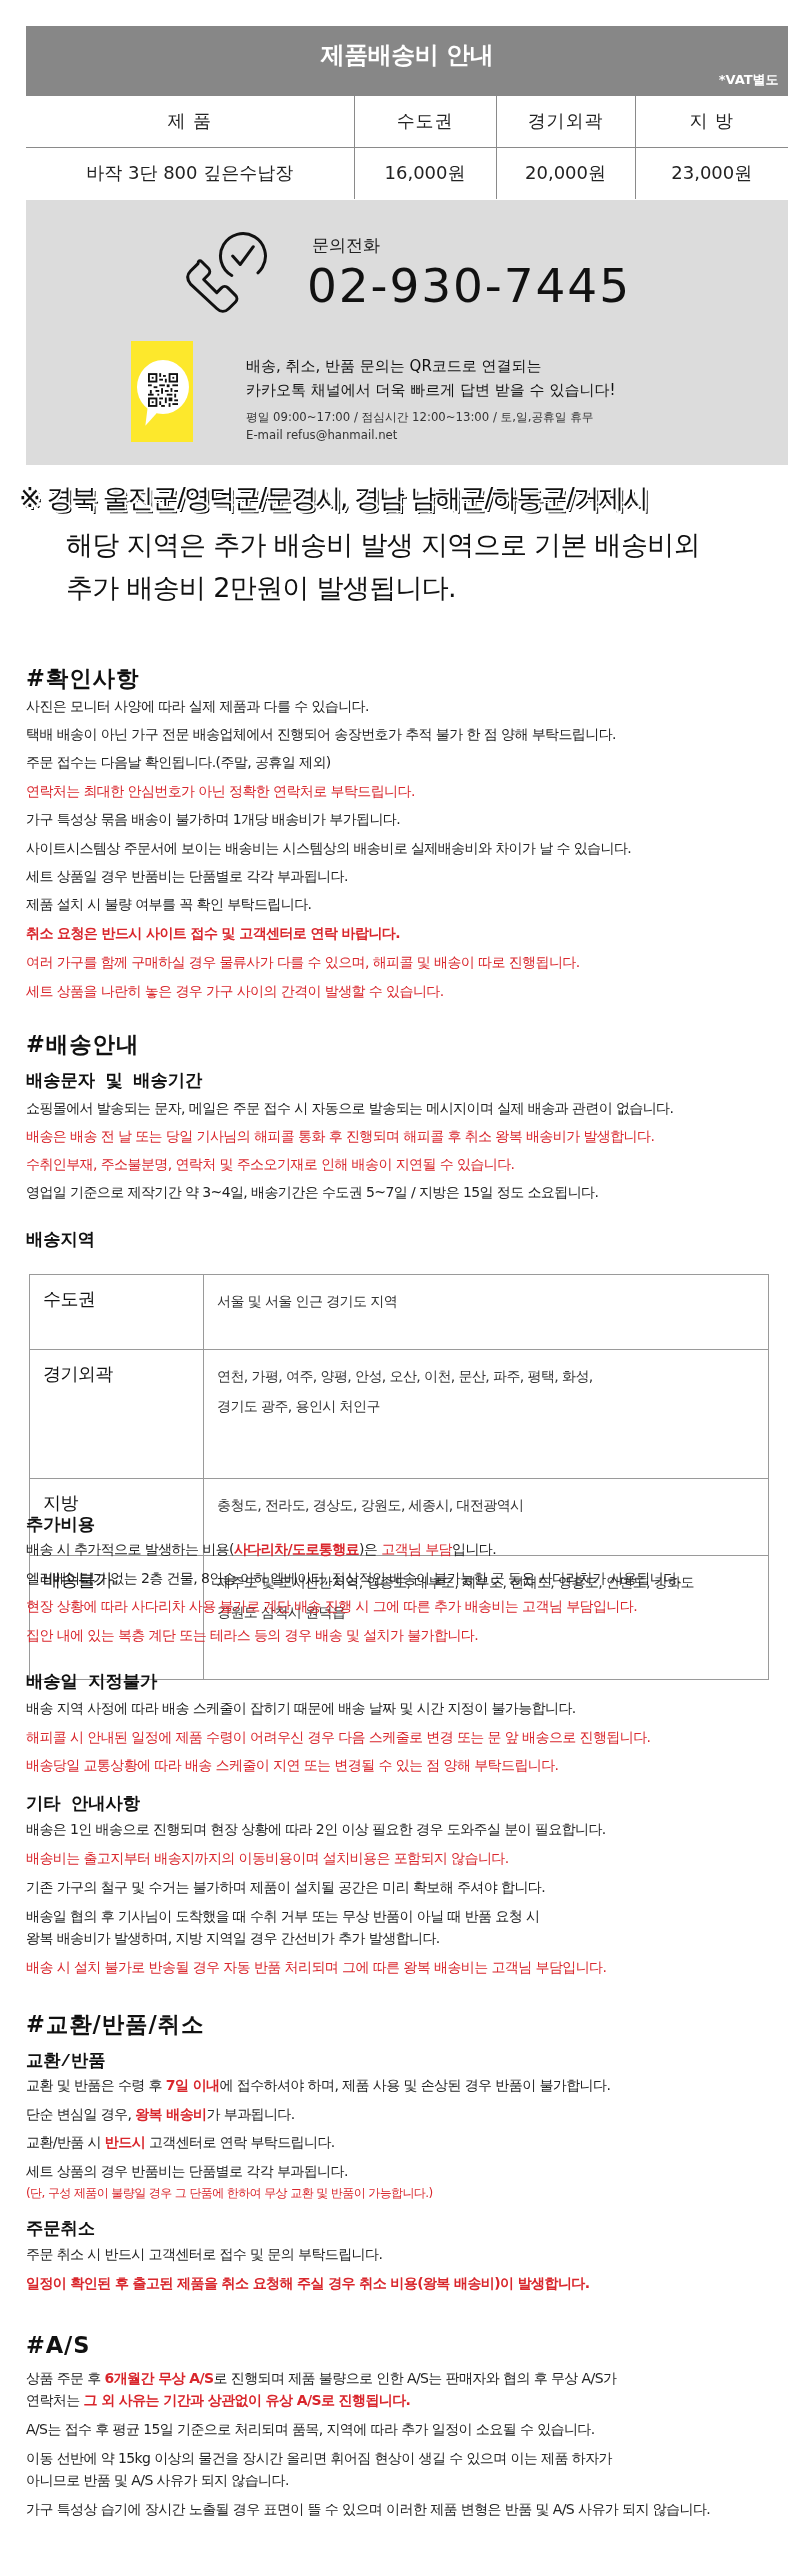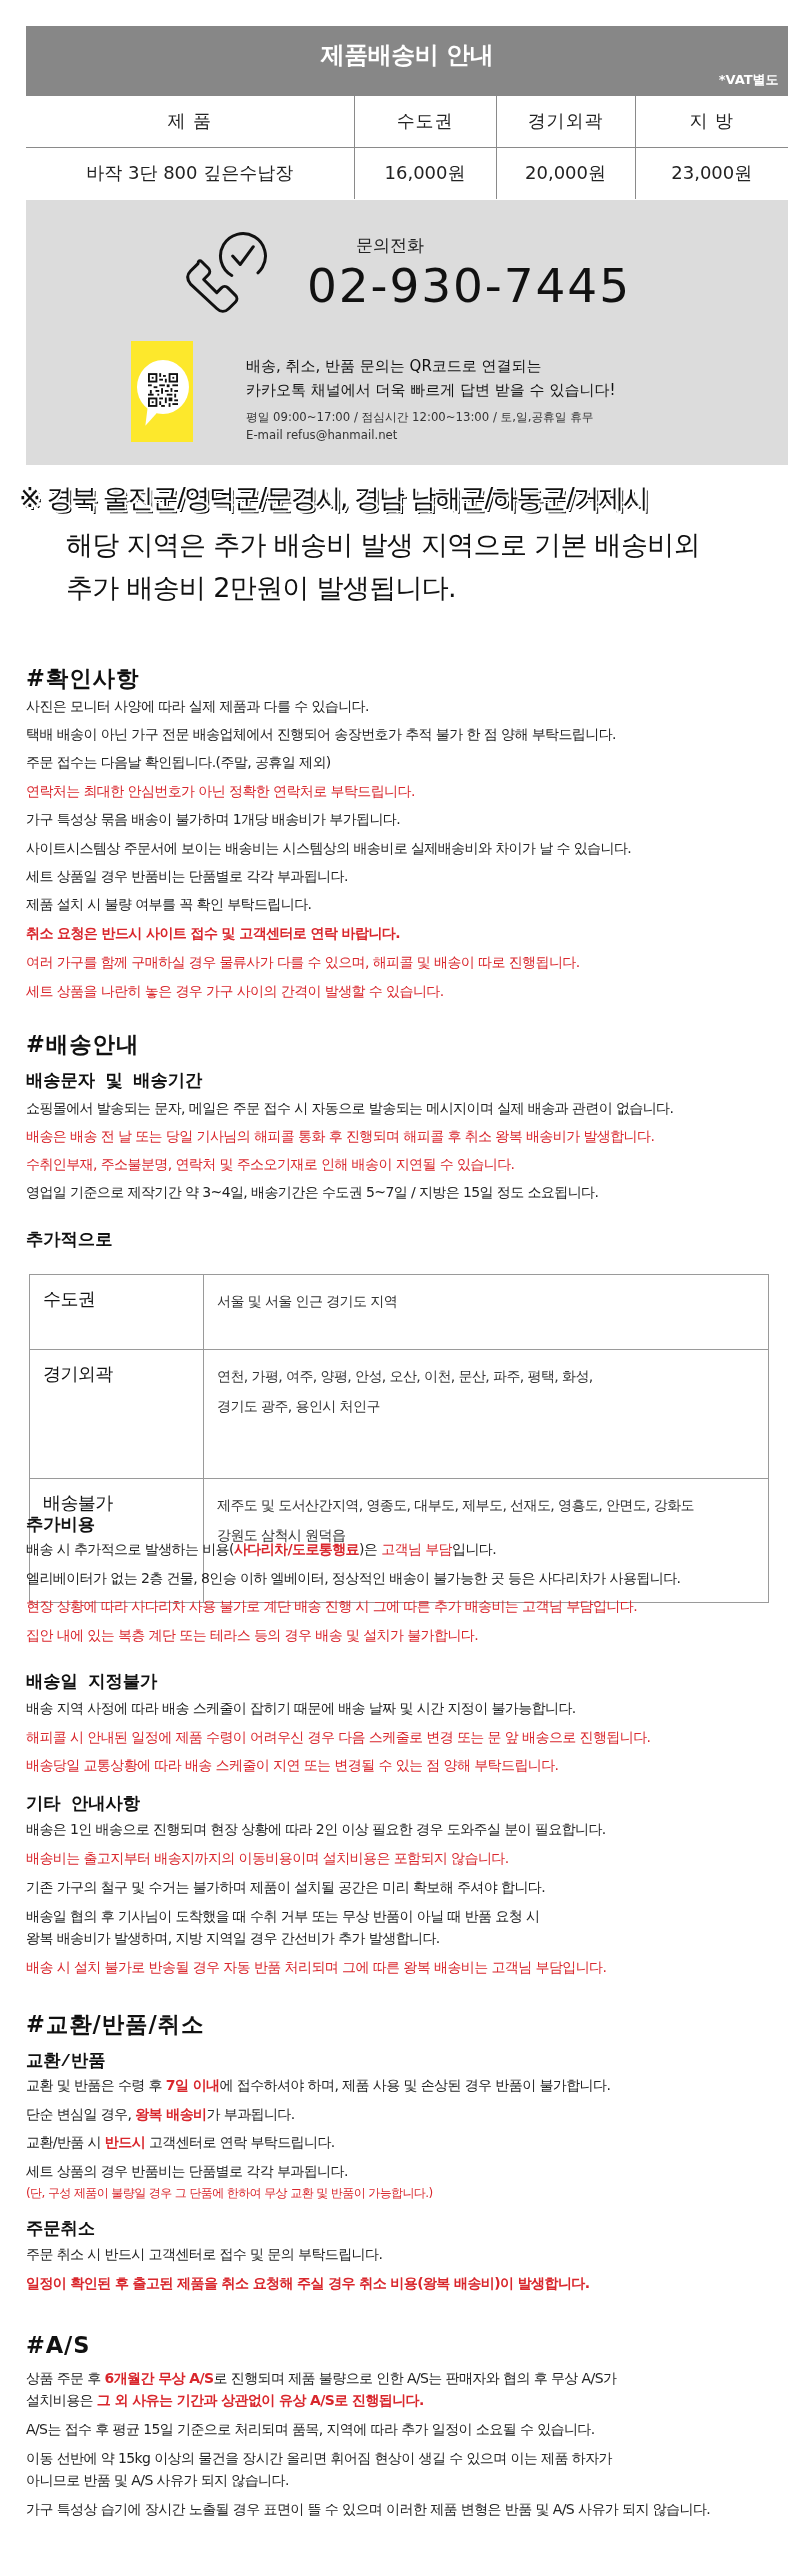--- a/index.html
+++ b/index.html
@@ -13,21 +13,21 @@
   .banner-vat { position: absolute; right: 9.4px; bottom: 7.5px; color: #ffffff; font-size: 13px; font-weight: bold; margin-left: 17px; }
   .ptable { width: 100%; border-collapse: collapse; table-layout: fixed; }
   .ptable td { height: 51px; text-align: center; font-size: 18px; color: #222; border-left: 1.4px solid #8a8a8a; }
   .ptable td:first-child { border-left: none; }
   .ptable tr.head td { border-bottom: 1.9px solid #8a8a8a; letter-spacing: 0.9px; }
   .ptable tr.row td { height: 52px; }
 
   
   .contact { position: absolute; left: 26px; top: 200px; width: 762px; height: 265px; background: #dcdcdc; }
   .phone-icon { position: absolute; left: 155px; top: 28px; width: 94px; height: 88px; }
-  .phone-label { position: absolute; left: 286px; top: 34px; font-size: 17px; color: #222; margin-left: 44px; }
+  .phone-label { position: absolute; left: 286px; top: 34px; font-size: 17px; color: #222; }
   .phone-number { position: absolute; left: 281px; top: 58px; font-size: 47px; color: #111; letter-spacing: 1.9px; font-family: "DejaVu Sans", sans-serif; font-weight: normal; }
   .kakao { position: absolute; left: 105px; top: 141px; width: 62px; height: 101px; background: #fde82c; }
   .kakao-bubble { position: absolute; left: 5.6px; top: 19px; width: 52px; height: 54px; background: #ffffff; border-radius: 50%; }
   .kakao-tail { position: absolute; left: 13px; top: 64px; width: 0; height: 0; border-left: 5.6px solid transparent; border-right: 9.4px solid transparent; border-top: 22.5px solid #ffffff; transform: rotate(20deg); }
   .qr { position: absolute; left: 17px; top: 32px; width: 30px; height: 34px; }
   .kakao-line1 { position: absolute; left: 220px; top: 157px; font-size: 15px; color: #111; }
   .kakao-line2 { position: absolute; left: 220px; top: 181px; font-size: 15px; color: #111; }
   .hours { position: absolute; left: 220px; top: 210px; font-size: 11.7px; color: #333; }
   .email { position: absolute; left: 220px; top: 228px; font-size: 11.7px; color: #333; }
 
@@ -157,35 +157,41 @@
 <div class="line red" style="top:954px">여러 가구를 함께 구매하실 경우 물류사가 다를 수 있으며, 해피콜 및 배송이 따로 진행됩니다.</div>
 <div class="line red" style="top:983px">세트 상품을 나란히 놓은 경우 가구 사이의 간격이 발생할 수 있습니다.</div>
 
 <div class="sec-h" style="top:1029px">#배송안내</div>
 <div class="sub-h" style="top:1068px">배송문자 및 배송기간</div>
 <div class="line" style="top:1100px">쇼핑몰에서 발송되는 문자, 메일은 주문 접수 시 자동으로 발송되는 메시지이며 실제 배송과 관련이 없습니다.</div>
 <div class="line red" style="top:1128px">배송은 배송 전 날 또는 당일 기사님의 해피콜 통화 후 진행되며 해피콜 후 취소 왕복 배송비가 발생합니다.</div>
 <div class="line red" style="top:1156px">수취인부재, 주소불분명, 연락처 및 주소오기재로 인해 배송이 지연될 수 있습니다.</div>
 <div class="line" style="top:1184px">영업일 기준으로 제작기간 약 3~4일, 배송기간은 수도권 5~7일  / 지방은 15일 정도 소요됩니다.</div>
 
-<div class="sub-h" style="top:1227px">추가적으로</div>
+<div class="sub-h" style="top:1227px">배송지역</div>
 <table class="rtable">
   <tbody>
       <tr>
     <td class="k" style="height:75px">수도권</td>
     <td class="v">
           <div>서울 및 서울 인근 경기도 지역</div>
         </td>
   </tr>
   <tr>
     <td class="k" style="height:129px">경기외곽</td>
     <td class="v">
       <div>연천, 가평, 여주, 양평, 안성, 오산, 이천, 문산, 파주, 평택, 화성,</div>
       <div>경기도 광주, 용인시 처인구</div>
     </td>
+  </tr>
+  <tr>
+    <td class="k" style="height:77px">지방</td>
+    <td class="v">
+          <div>충청도, 전라도, 경상도, 강원도, 세종시, 대전광역시</div>
+        </td>
   </tr>
   <tr>
     <td class="k" style="height:124px">배송불가</td>
     <td class="v">
       <div>제주도 및 도서산간지역, 영종도, 대부도, 제부도, 선재도, 영흥도, 안면도, 강화도</div>
       <div>강원도 삼척시 원덕읍</div>
     </td>
   </tr>
 </tbody>
   </table>
@@ -216,18 +222,18 @@
 <div class="line" style="top:2134px"><span>교환/반품 시 </span><span class="hl">반드시</span><span> 고객센터로 연락 부탁드립니다.</span></div>
 <div class="line" style="top:2163px">세트 상품의 경우 반품비는 단품별로 각각 부과됩니다.</div>
 <div class="line red small" style="top:2185px">(단, 구성 제품이 불량일 경우 그 단품에 한하여 무상 교환 및 반품이 가능합니다.)</div>
 
 <div class="sub-h" style="top:2216px">주문취소</div>
 <div class="line" style="top:2246px">주문 취소 시 반드시 고객센터로 접수 및 문의 부탁드립니다.</div>
 <div class="line redb" style="top:2275px">일정이 확인된 후 출고된 제품을 취소 요청해 주실 경우 취소 비용(왕복 배송비)이 발생합니다.</div>
 
 <div class="sec-h" style="top:2332px">#A/S</div>
 <div class="line" style="top:2370px"><span>상품 주문 후 </span><span class="hl">6개월간 무상 A/S</span><span>로 진행되며 제품 불량으로 인한 A/S는 판매자와 협의 후 무상 A/S가</span></div>
-<div class="line" style="top:2392px"><span>설치비용은 </span><span class="hl">그 외 사유는 기간과 상관없이 유상 A/S로 진행됩니다.</span></div>
+<div class="line" style="top:2392px"><span>연락처는 </span><span class="hl">그 외 사유는 기간과 상관없이 유상 A/S로 진행됩니다.</span></div>
 <div class="line" style="top:2421px">A/S는 접수 후 평균 15일 기준으로 처리되며 품목, 지역에 따라 추가 일정이 소요될 수 있습니다.</div>
 <div class="line" style="top:2450px">이동 선반에 약 15kg 이상의 물건을 장시간 올리면 휘어짐 현상이 생길 수 있으며 이는 제품 하자가</div>
 <div class="line" style="top:2472px">아니므로 반품 및 A/S 사유가 되지 않습니다.</div>
 <div class="line" style="top:2501px">가구 특성상 습기에 장시간 노출될 경우 표면이 뜰 수 있으며 이러한 제품 변형은 반품 및 A/S 사유가 되지 않습니다.</div>
 
 
 </body></html>

